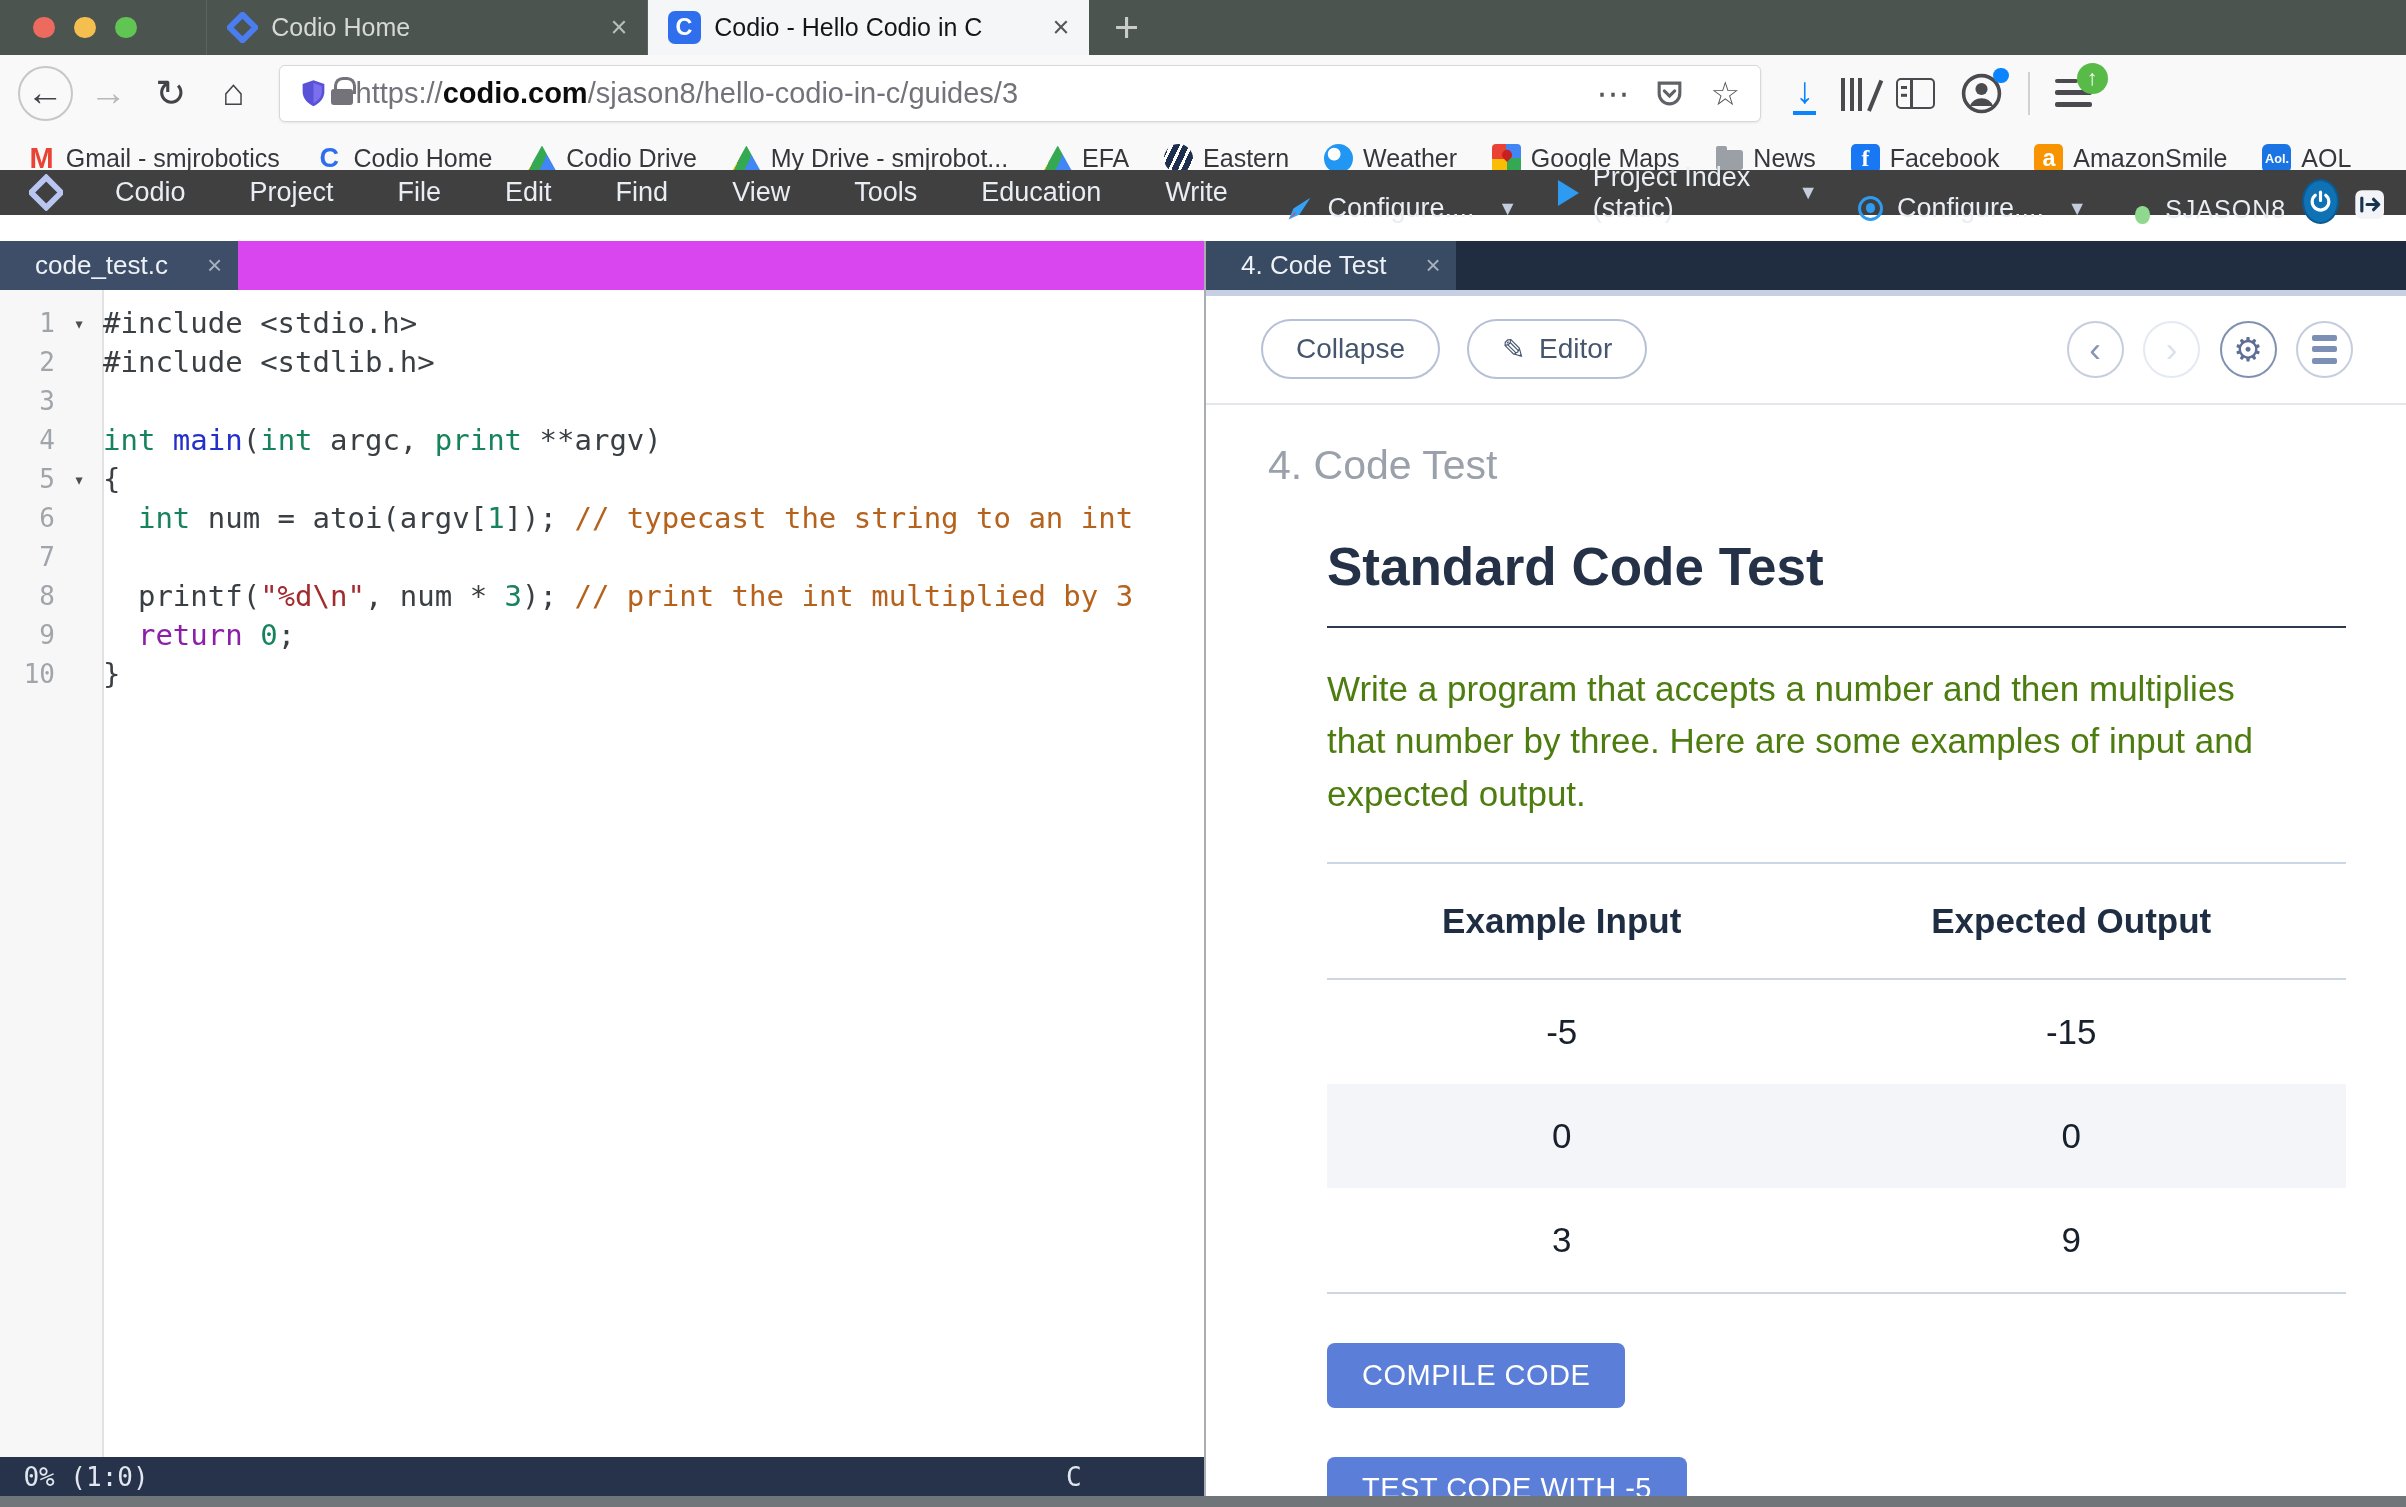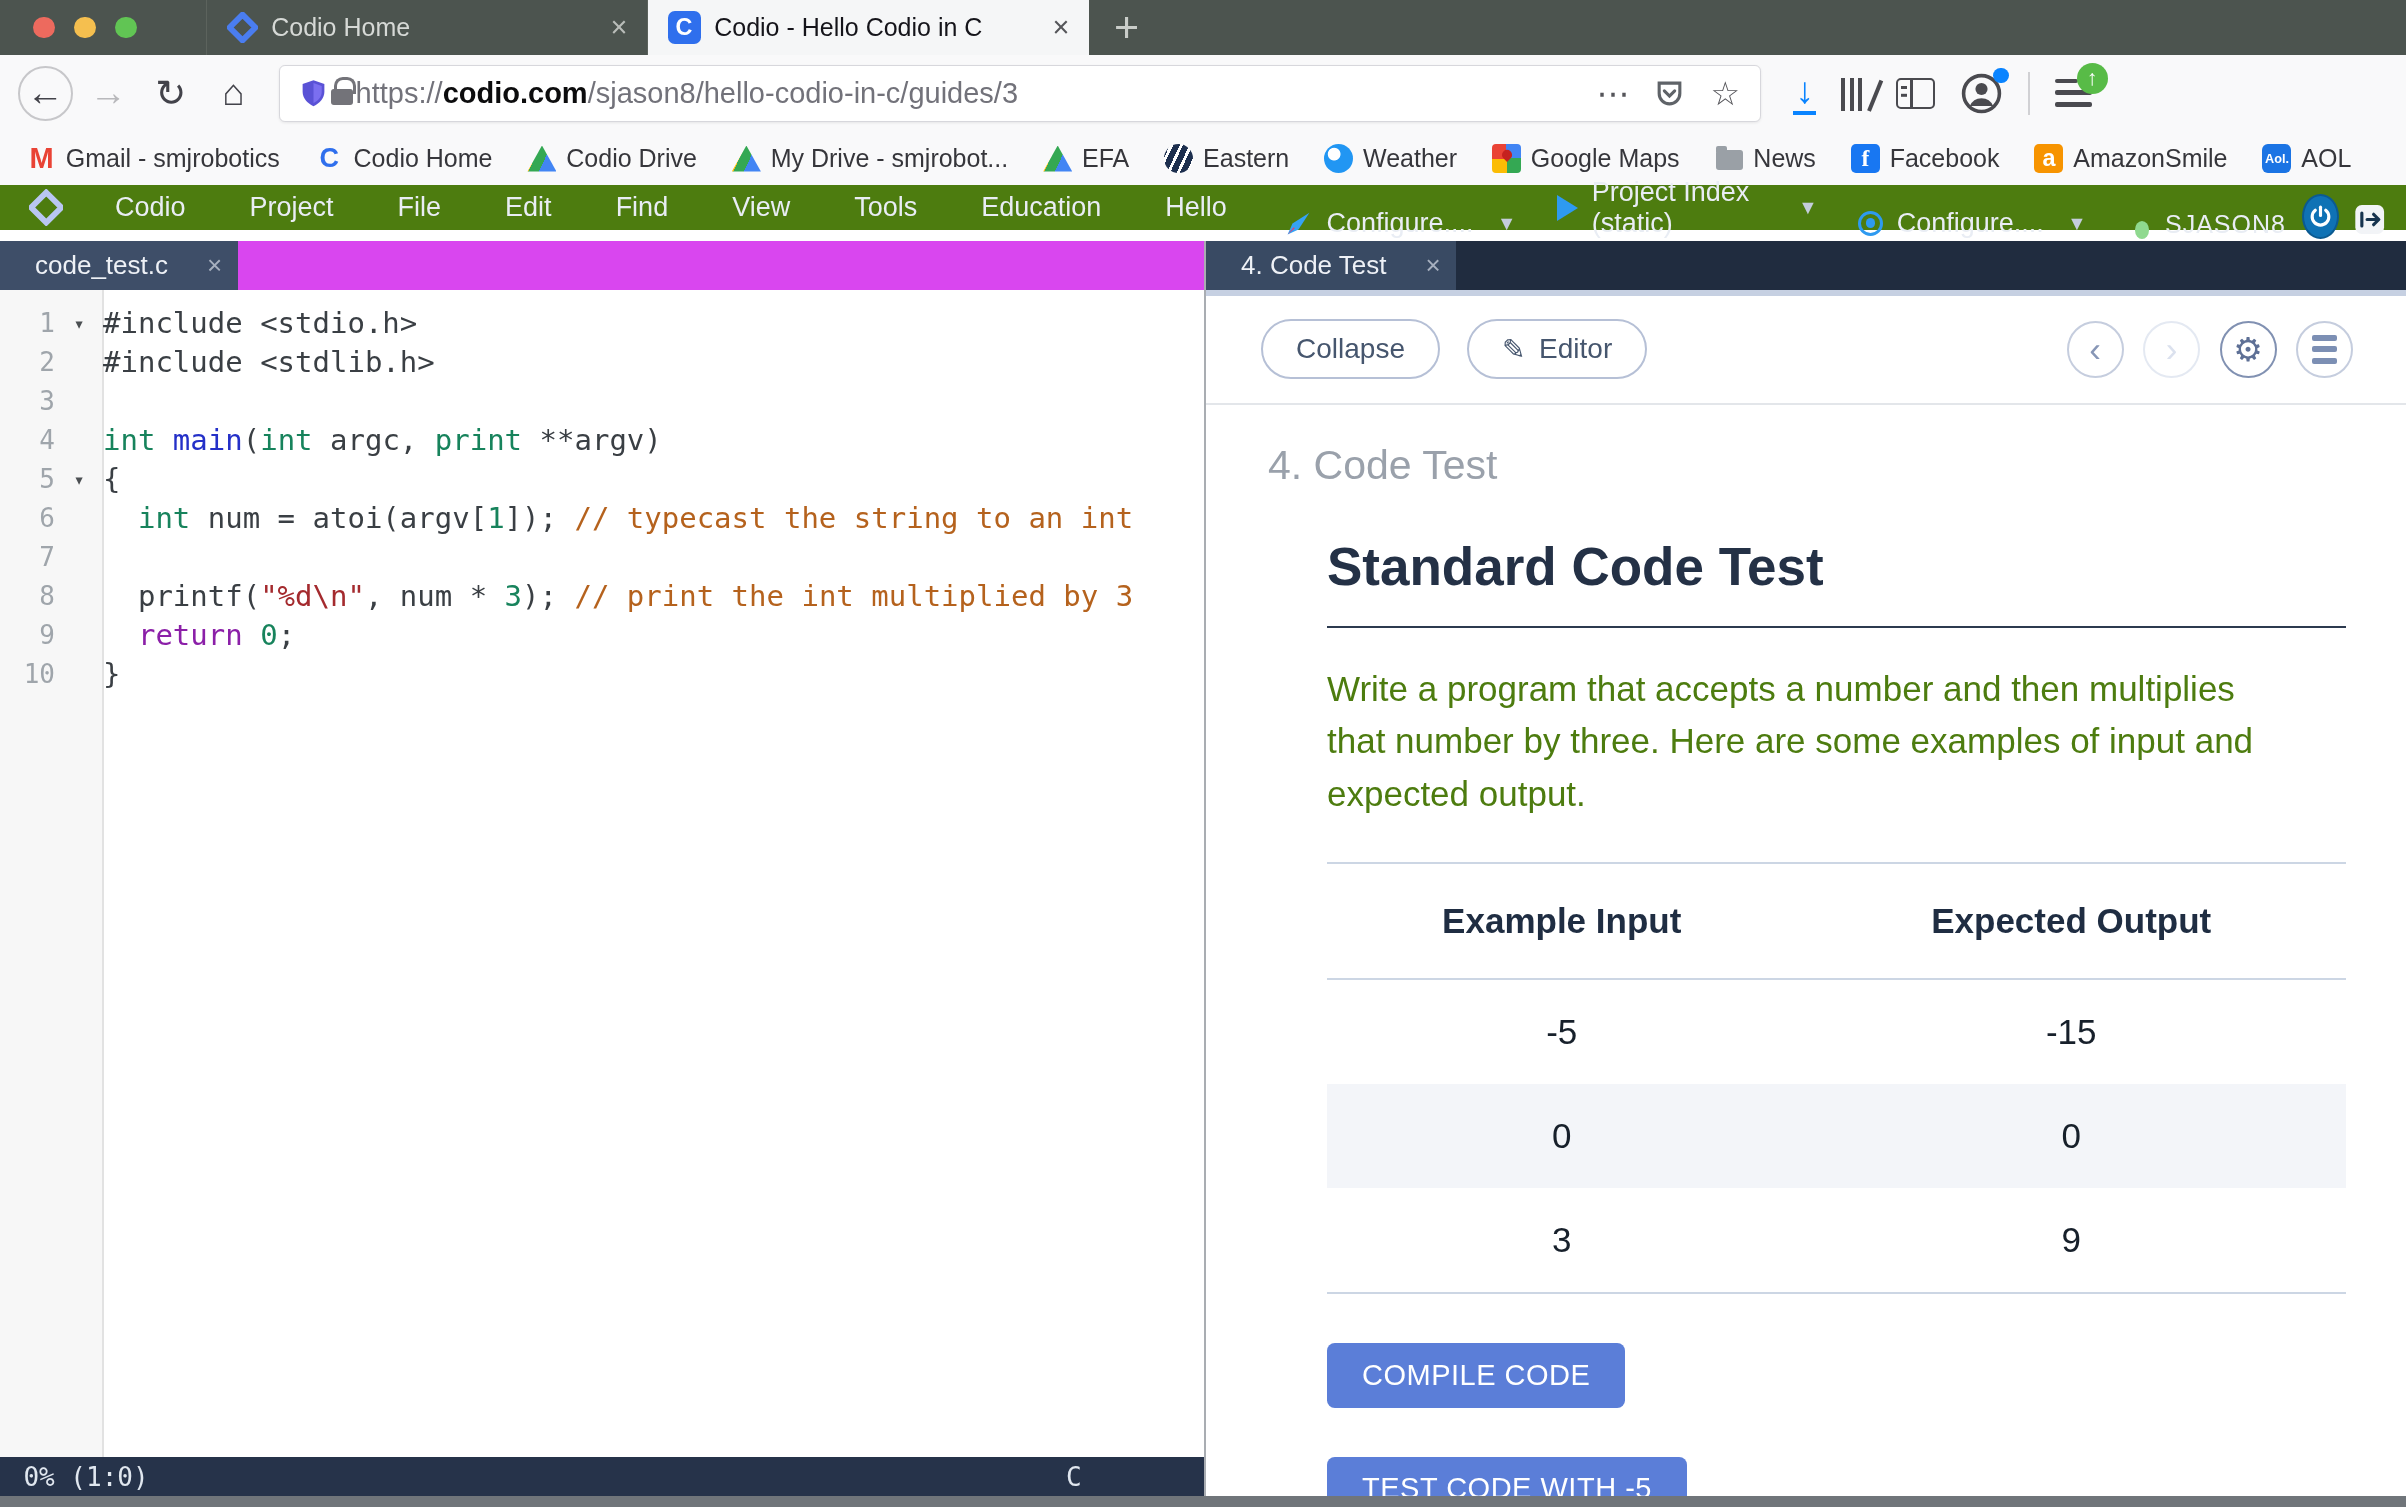--- a/index.html
+++ b/index.html
@@ -58,21 +58,21 @@
   .maps-icon { border-radius:3.9px; background:conic-gradient(#4285f4 0 25%, #34a853 0 50%, #fbbc04 0 75%, #ea4335 0); position:relative; }
   .maps-icon:before { content:""; position:absolute; left:9.8px; top:5.9px; width:9.8px; height:9.8px; border-radius:50% 50% 50% 0; background:#c5221f; transform:rotate(-45deg); }
   .folder-icon { position:relative; }
   .folder-icon:before { content:""; position:absolute; inset:5.9px 1px 2.9px 1px; background:#9aa0a6; border-radius:2.9px; }
   .folder-icon:after { content:""; position:absolute; top:2px; left:1px; width:11.7px; height:5.9px; background:#9aa0a6; border-radius:2px 2px 0 0; }
   .facebook-icon { background:#1877f2; border-radius:4.9px; color:#fff; font-weight:bold; font-size:23.4px; font-family:"Liberation Serif",serif; }
   .amazon-icon { background:#f79400; border-radius:4.9px; color:#fff; font-weight:bold; font-size:23.4px; }
   .aol-icon { background:#1b74e4; border-radius:5.9px; color:#fff; font-weight:bold; font-size:12.7px; }
 
   
-  .codiobar { position:absolute; top:185px; left:0; width:100%; height:45px; background:#4d7c0f; display:flex; align-items:center; color:#e9edf4; font-size:27px; }
+  .codiobar { position:absolute; top:170px; left:0; width:100%; height:45px; background:#404040; display:flex; align-items:center; color:#e9edf4; font-size:27px; }
   .codiologo { margin:0 19.5px 0 29px; }
   .cmenu { padding:0 32px; }
   .cbright { margin-left:auto; display:flex; align-items:flex-end; gap:15.6px; padding-right:21.5px; }
   .cfg { display:flex; align-items:center; gap:13.7px; margin-left:25px; }
   .caret { font-size:19.5px; color:#c4cddc; margin-left:9.8px; }
   .play-tri { width:0; height:0; border-left:21.5px solid #2e9af0; border-top:13.7px solid transparent; border-bottom:13.7px solid transparent; }
   .target { width:25px; height:25px; border:3.9px solid #2e9af0; border-radius:50%; position:relative; }
   .target:before { content:""; position:absolute; inset:4.9px; background:#2e9af0; border-radius:50%; }
   .gdot { width:17.6px; height:17.6px; border-radius:50%; background:#8fd98f; margin-left:33px; }
   .uname { font-size:25px; letter-spacing:1px; }
@@ -262,21 +262,21 @@
       </svg>
     <span id="codio-menus" style="display:flex;align-items:center;">
         <span class="cmenu">Codio</span>
         <span class="cmenu">Project</span>
         <span class="cmenu">File</span>
         <span class="cmenu">Edit</span>
         <span class="cmenu">Find</span>
         <span class="cmenu">View</span>
         <span class="cmenu">Tools</span>
         <span class="cmenu">Education</span>
-        <span class="cmenu">Hello</span>
+        <span class="cmenu">Write</span>
       </span>
     <div class="cbright">
       <span class="cfg">
         <svg width="29" height="29" viewBox="0 0 24 24">
             <path d="M3 21l4-9 14-9-9 14z" fill="#35a3f5"></path>
             <path d="M3 21l6-5-1-1z" fill="#e64072"></path>
           </svg>
         <span>Configure....</span>
         <span class="caret">▼</span>
       </span>

